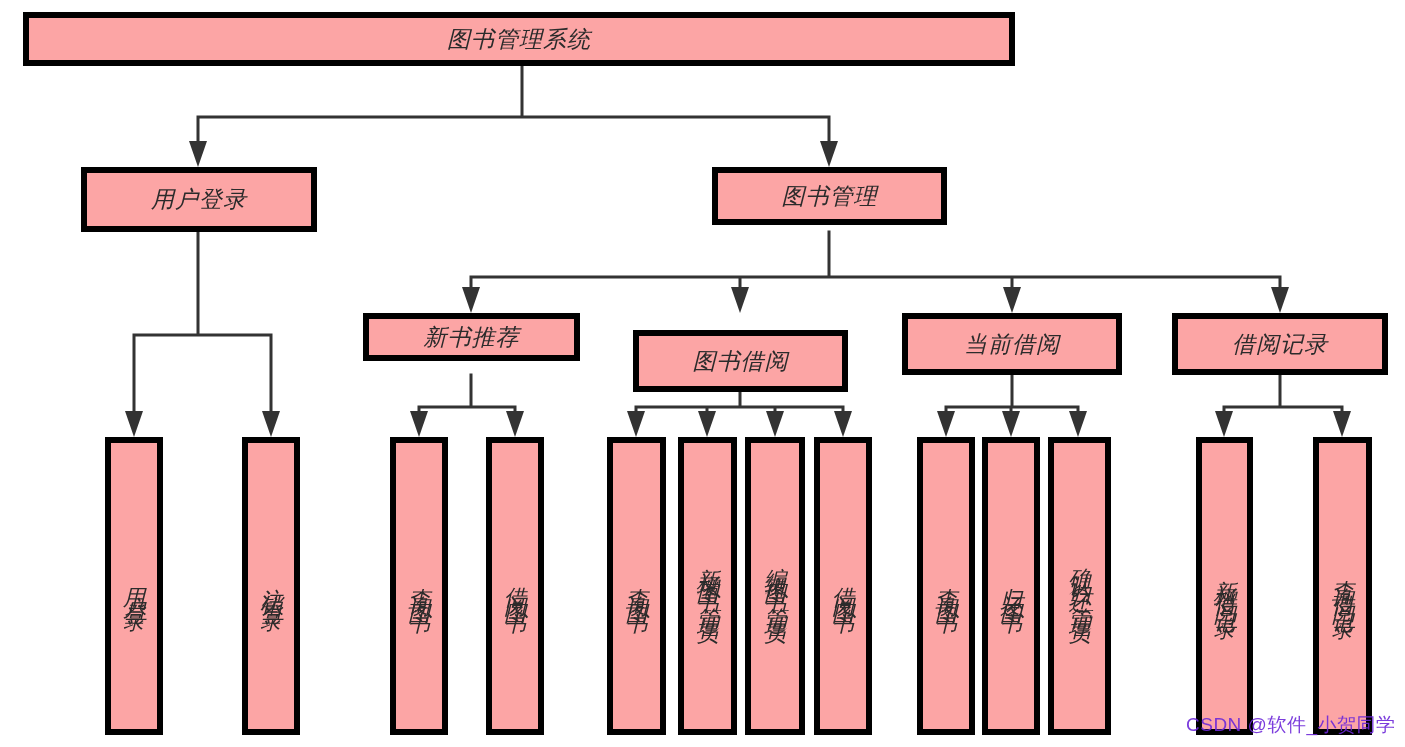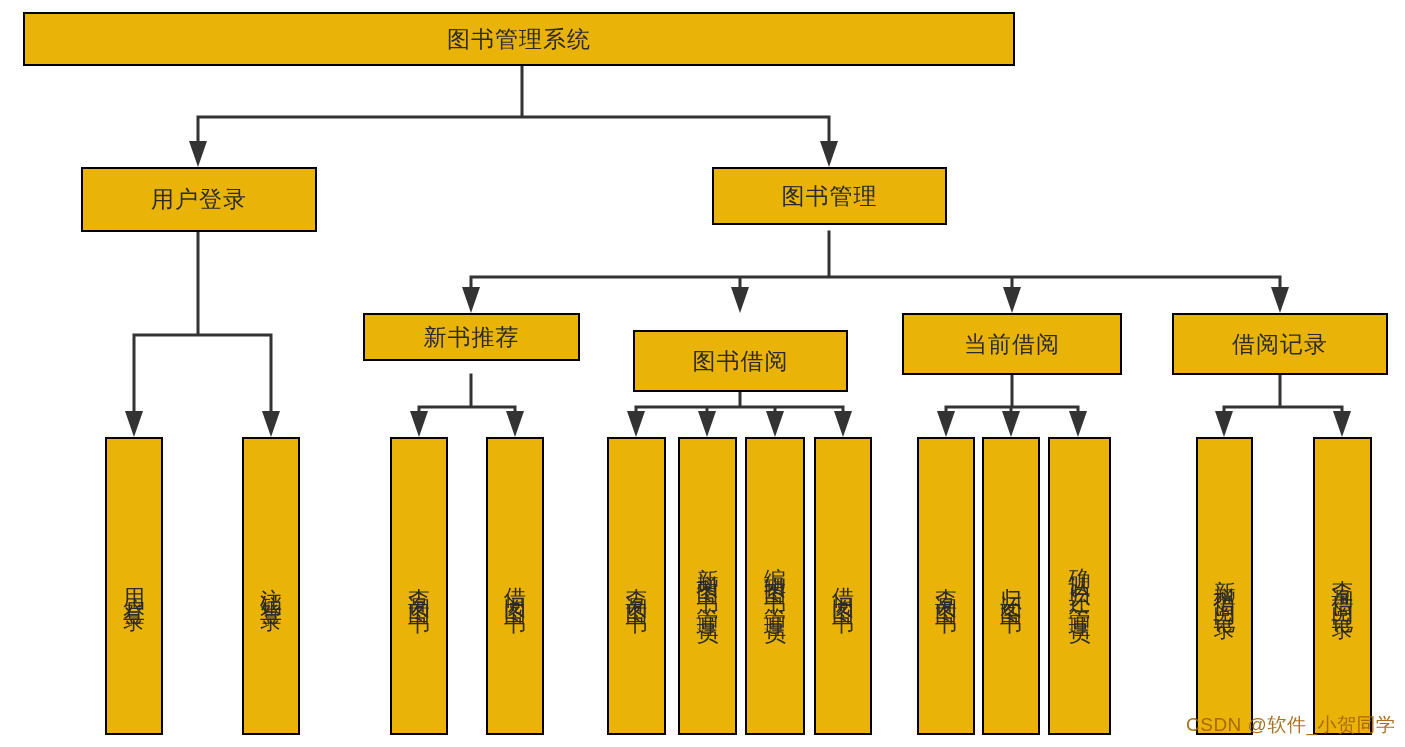--- a/index.html
+++ b/index.html
@@ -16,45 +16,46 @@
   }
   #connectors {
     position: absolute;
     left: 0;
     top: 0;
     z-index: 0;
   }
   .box {
     position: absolute;
     box-sizing: border-box;
-    border: 2px solid #000000;
-    background: #eab308;
+    border: 6px solid #000000;
+    background: #fca5a5;
     color: #2b2b2b;
     display: flex;
     align-items: center;
     justify-content: center;
     z-index: 1;
     font-size: 23px;
     letter-spacing: 1px;
     line-height: 1;
+    font-style: italic;
   }
   .vbox {
     writing-mode: vertical-lr;
     text-orientation: mixed;
     font-size: 22px;
     letter-spacing: 8px;
     line-height: 1;
   }
   .watermark {
     position: absolute;
     left: 1186px;
     top: 712px;
     z-index: 2;
     font-size: 19px;
-    color: #a16207;
+    color: #6d28d9;
     opacity: 0.9;
     white-space: nowrap;
     letter-spacing: 0.5px;
   }
 </style>
 </head>
 <body>
 
 <svg id="connectors" width="1405" height="747" viewBox="0 0 1405 747">
   <g stroke="#333333" stroke-width="3" fill="none" stroke-linecap="square">

